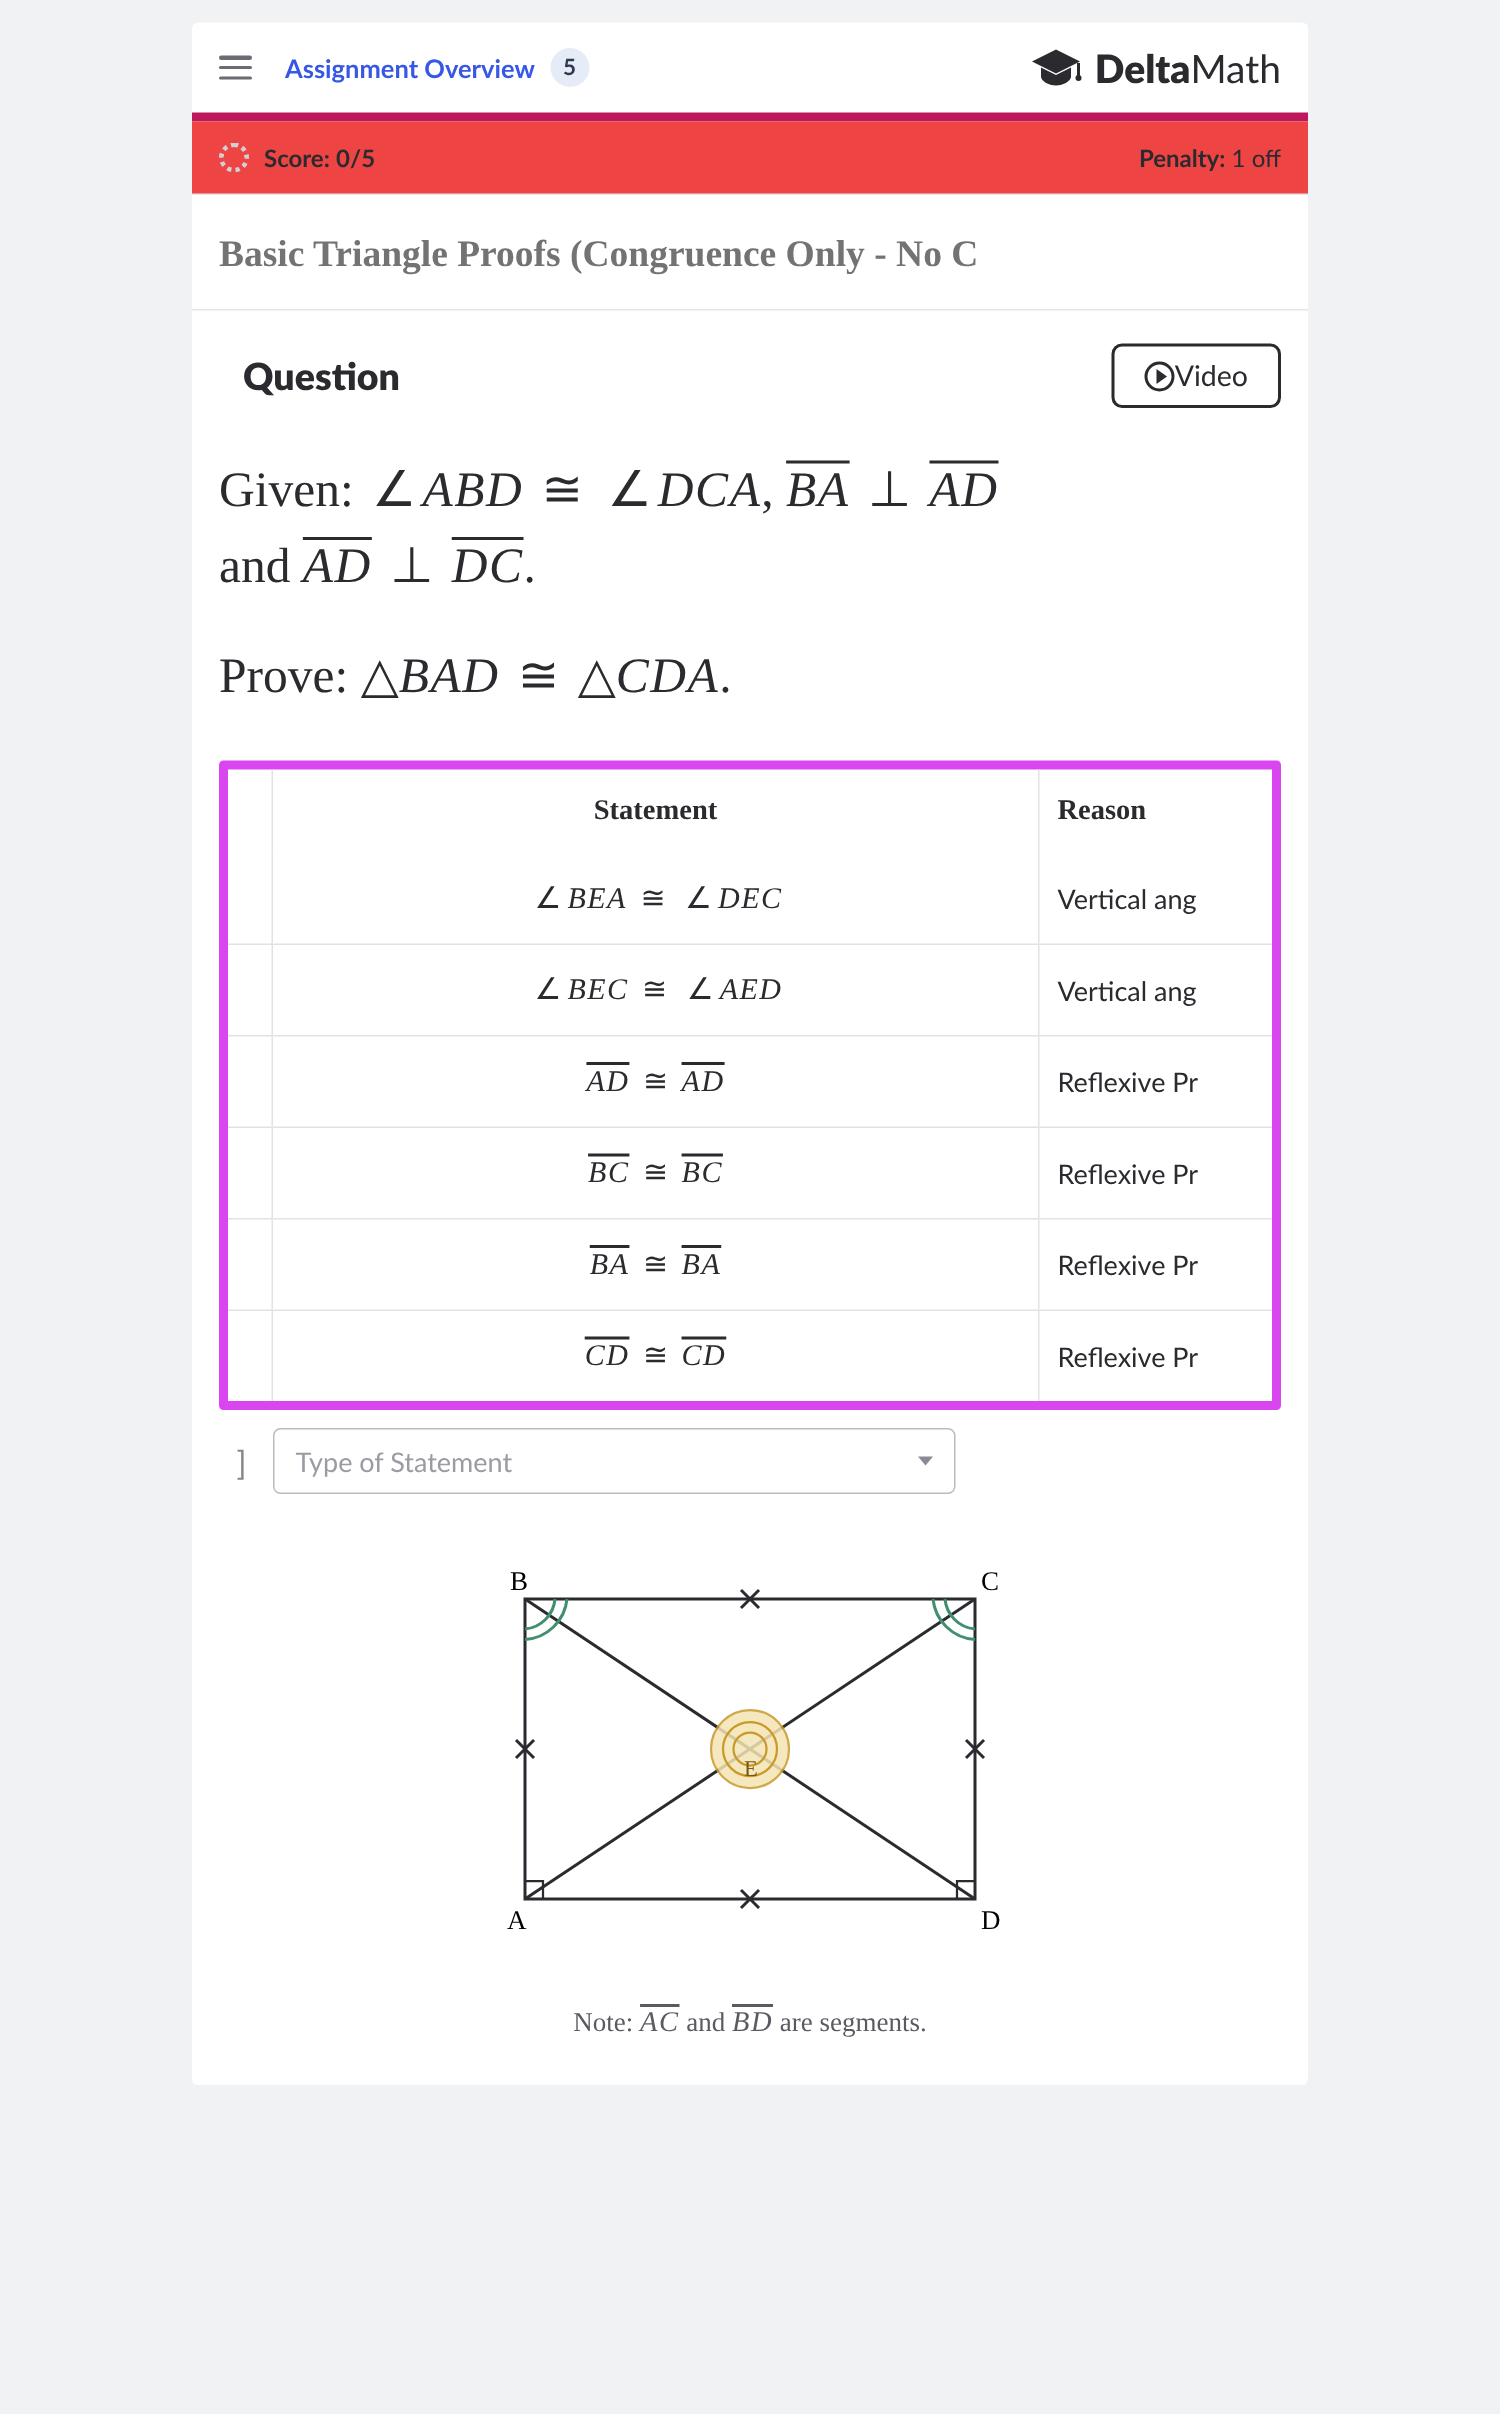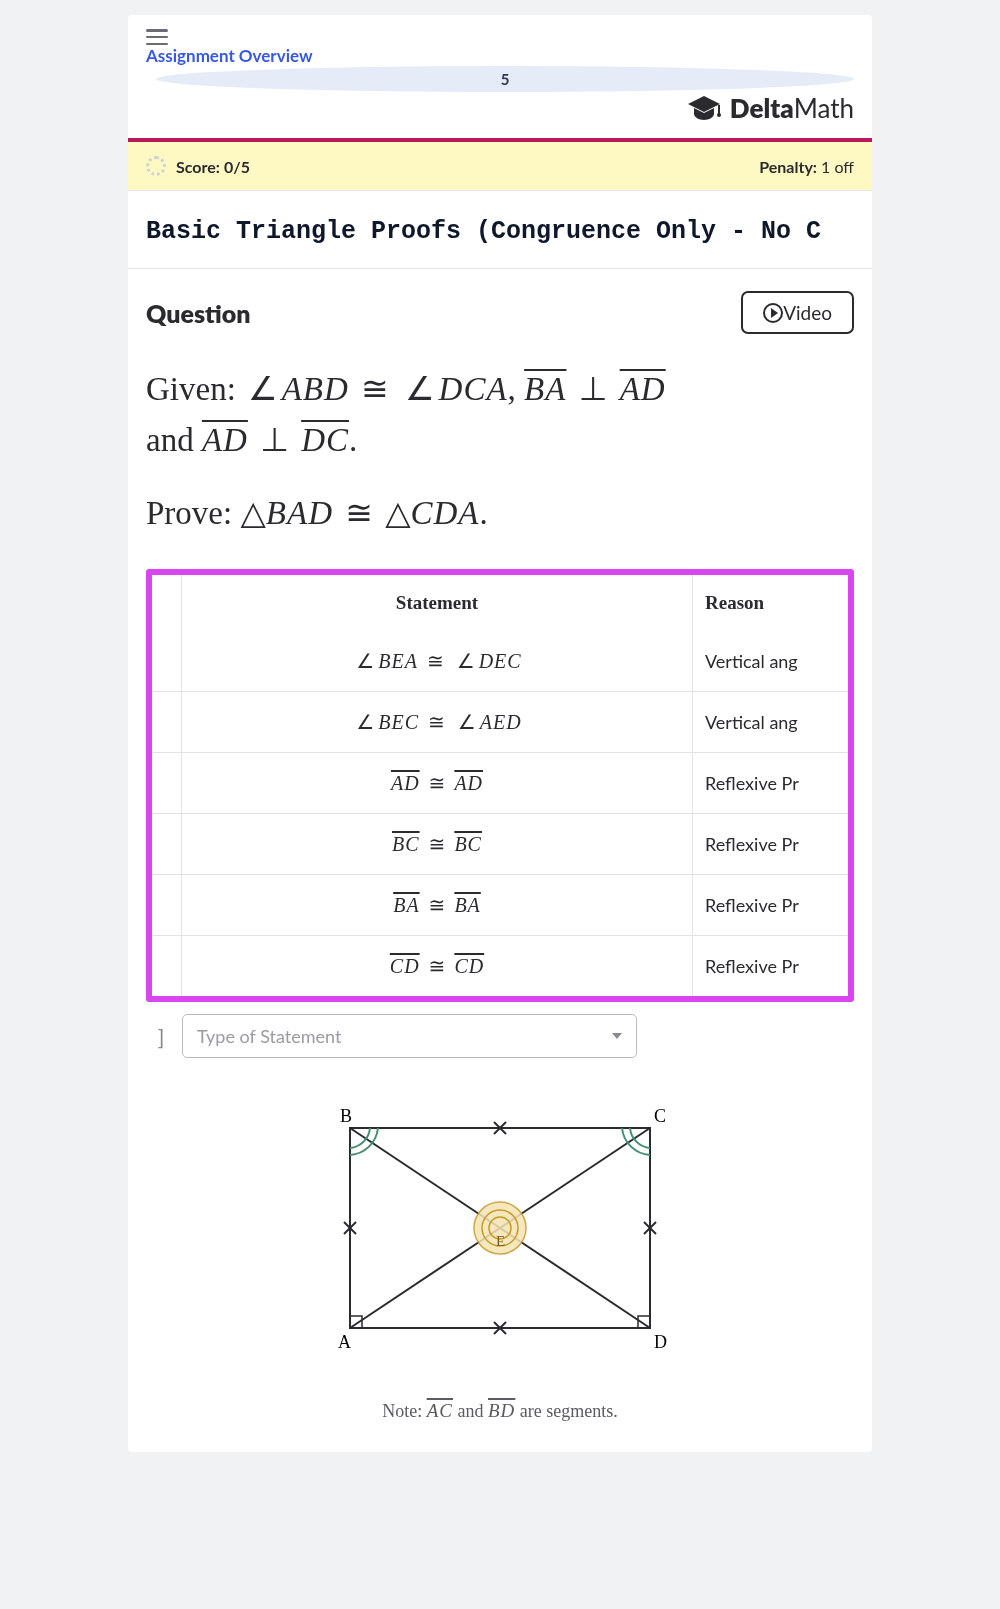--- a/index.html
+++ b/index.html
@@ -10,23 +10,23 @@
     width: 1000px;
   }
   .app {
     width: 744px;
     margin: 15px auto 0;
     background: #fff;
     border-radius: 4px;
   }
   .topbar {
     display: flex;
+    align-items: center;
     padding: 14px 18px;
-    border-bottom: 4px solid #be185d;
-    flex-direction: column;
+    border-bottom: 6px solid #be185d;
   }
   .hamburger {
     display: inline-flex;
     flex-direction: column;
     justify-content: space-between;
     width: 22px;
     height: 16px;
     margin-right: 22px;
     cursor: pointer;
   }
@@ -66,49 +66,50 @@
     font-weight: 400;
     color: #2a2a2f;
   }
   .logo-text b { font-weight: 800; }
   .scorebar {
     display: flex;
     align-items: center;
     padding: 14px 18px;
     border-bottom: 1px solid #e5e6e9;
     font-size: 16px;
-    background:#fef9c3;
+    background:#ef4444;
   }
   .score-spinner {
     width: 20px; height: 20px;
     border: 3px dotted #d0d0d5;
     border-radius: 50%;
     margin-right: 10px;
   }
   .score-label { font-weight: 700; }
   .score-val { font-weight: 700; }
   .penalty { margin-left: auto; }
   .penalty-label { font-weight: 700; }
   .title {
     padding: 26px 18px 22px;
     font-size: 25px;
     font-weight: 800;
-    color: #0f172a;
+    color: #737373;
     white-space: nowrap;
     overflow: hidden;
-    font-family: Liberation Mono, monospace;
+    font-family: Liberation Serif, serif;
     border-bottom: 1px solid #e5e6e9;
   }
   .content {
     padding: 22px 18px 30px;
   }
   .qheader {
     display: flex;
     align-items: center;
     margin-bottom: 30px;
+    margin-left: 16px;
   }
   .qtitle {
     font-size: 25px;
     font-weight: 800;
   }
   .video-btn {
     margin-left: auto;
     border: 2px solid #2a2a2f;
     border-radius: 7px;
     padding: 8px 20px;

